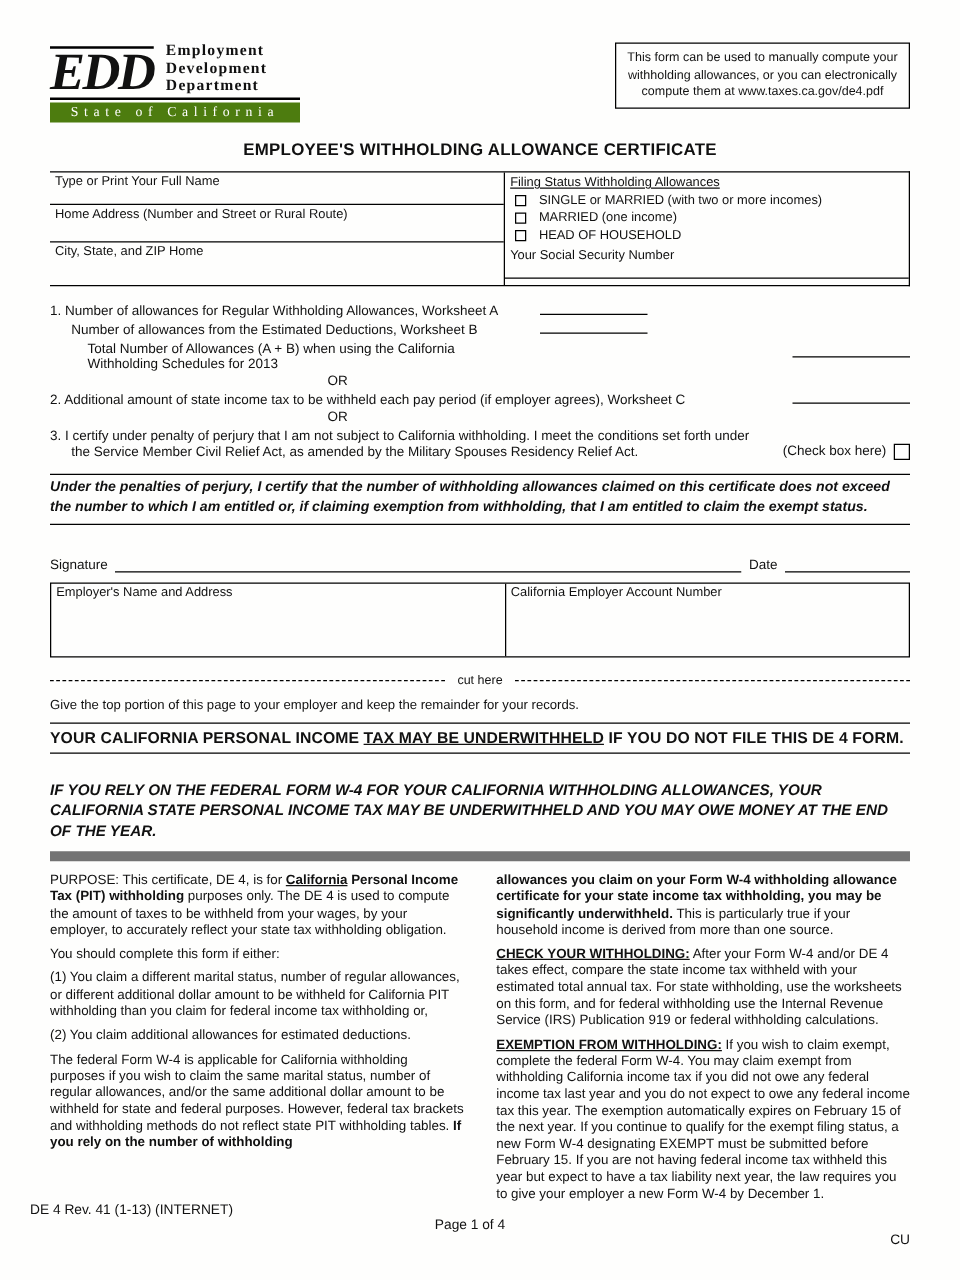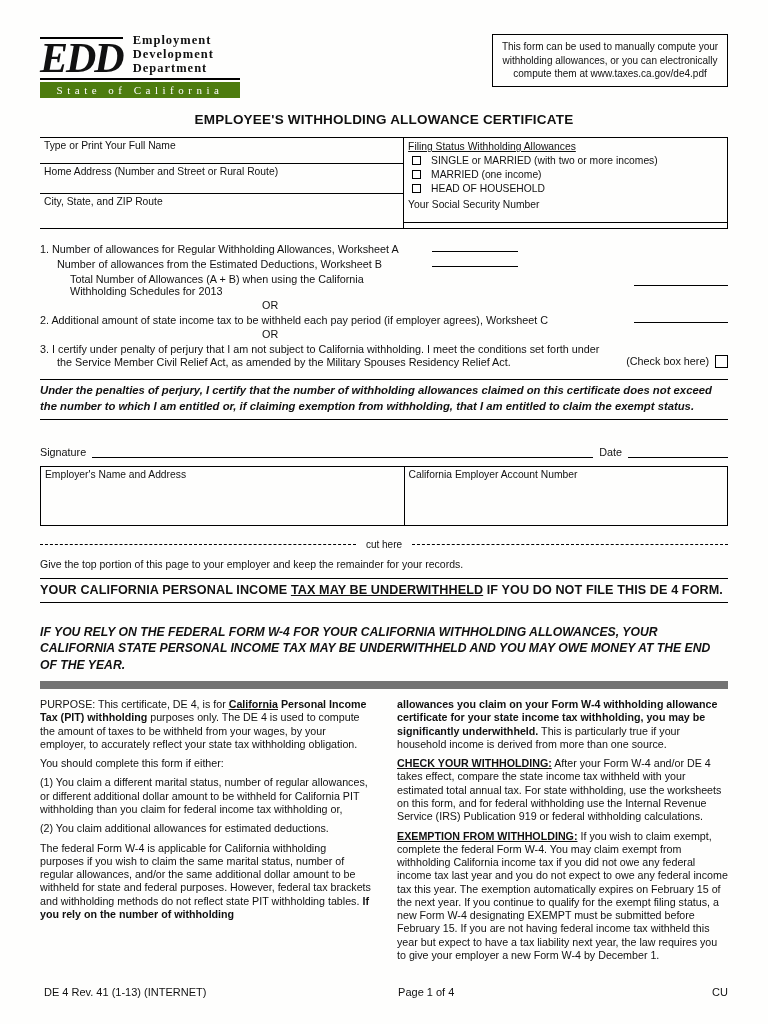--- a/index.html
+++ b/index.html
@@ -66,21 +66,21 @@
   .banner1 { border-top:1.5px solid #000; border-bottom:1.5px solid #000; margin-top:8px; padding:4px 0 5px 0; font-weight:bold; font-size:12.6px; letter-spacing:0.1px; }
   .banner1 .u { text-decoration:underline; }
 
   .banner2 { margin-top:21px; padding-bottom:8px; border-bottom:8px solid #737373; font-weight:bold; font-style:italic; font-size:12.2px; line-height:1.35; }
 
   .columns { display:grid; grid-template-columns:1fr 1fr; column-gap:26px; margin-top:9px; font-size:10.7px; line-height:1.24; }
   .columns p { margin-bottom:6px; }
   .b { font-weight:bold; }
   .bu { font-weight:bold; text-decoration:underline; }
 
-  .footer { position:absolute; left:44px; right:40px; bottom:26px; display:flex; font-size:11px; }
+  .footer { position:absolute; left:24px; right:40px; bottom:26px; display:flex; font-size:11px;flex-direction:column; }
   .f-left { flex:1.4; }
   .f-center { flex:1; text-align:center; }
   .f-right { flex:1; text-align:right; }
 </style>
 </head>
 <body>
 
 <div class="page">
 
   <div class="header-row">
@@ -104,21 +104,21 @@
 
   <div class="id-table">
     <div class="id-left">
       <div class="cell name-cell">
         <span class="cell-label">Type or Print Your Full Name</span>
       </div>
       <div class="cell address-cell">
         <span class="cell-label">Home Address (Number and Street or Rural Route)</span>
       </div>
       <div class="cell city-cell">
-        <span class="cell-label">City, State, and ZIP Route</span>
+        <span class="cell-label">City, State, and ZIP Home</span>
       </div>
     </div>
     <div class="id-right">
       <div class="cell filing-cell">
         <span class="cell-label filing-label">Filing Status Withholding Allowances</span>
         <div class="filing-option">
           <span class="checkbox"></span>
           <span>SINGLE or MARRIED (with two or more incomes)</span>
         </div>
         <div class="filing-option">

